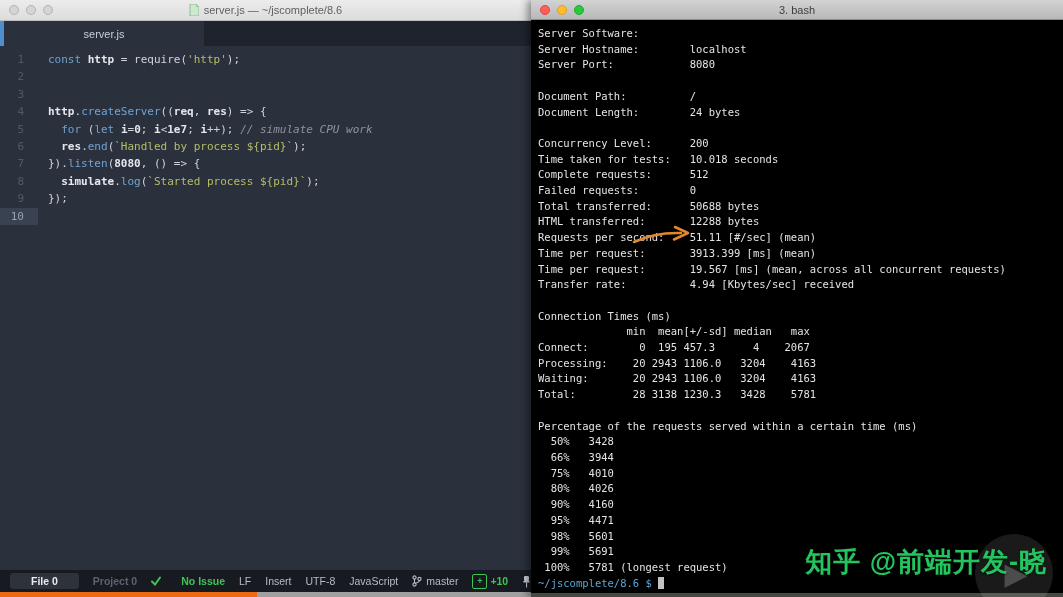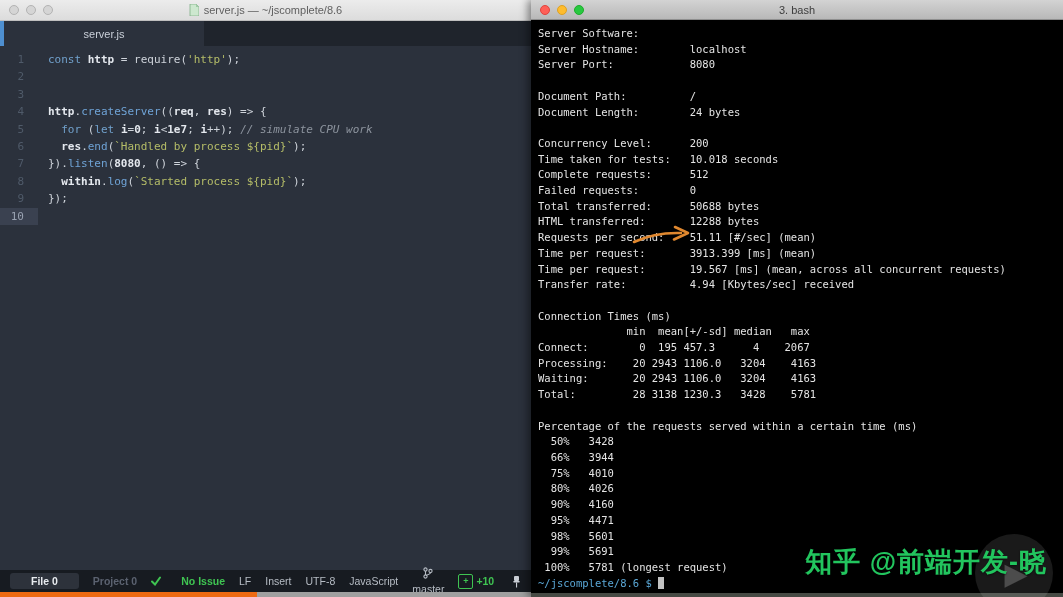--- a/index.html
+++ b/index.html
@@ -41,21 +41,21 @@
   .tok-id{color:#e4e8ee;font-weight:bold;}
   .tok-num{color:#e4e8ee;font-weight:bold;}
   .tok-pl{color:#cfd4db;}
 
   .statusbar{position:absolute;left:0;right:0;bottom:5px;height:22px;background:#171b21;
              display:flex;align-items:center;gap:14px;padding:0 10px;font-size:10.5px;color:#b6bcc4;}
   .chip{background:#2d323b;padding:2px 21px;border-radius:3px;color:#e8ebef;font-weight:bold;}
   .dim{color:#5b6270;font-weight:bold;}
   .ok{color:#3fc452;display:flex;align-items:center;gap:20px;font-weight:bold;}
   .sb-item{white-space:nowrap;}
-  .branch{display:flex;align-items:center;gap:4px;flex-direction:column;}
+  .branch{display:flex;align-items:center;gap:4px;}
   .diff{color:#3fc452;display:flex;align-items:center;gap:3px;font-weight:bold;}
   .diff-box{width:13px;height:13px;border:1px solid #3fc452;border-radius:2px;display:flex;
             align-items:center;justify-content:center;font-size:9px;line-height:1;}
   .pin{margin-left:auto;display:flex;align-items:center;}
 
   .bottom-strip{position:absolute;left:0;bottom:0;height:5px;width:531px;display:flex;}
   .strip-orange{width:257px;height:100%;background:#ee6a12;}
   .strip-gray{flex:1;height:100%;background:#a0a0a0;}
 
   
@@ -129,21 +129,21 @@
       <div class="code-row">
         <span class="gutter">6</span>
         <span class="codetext"><span class="tok-pl">  </span><span class="tok-id">res</span><span class="tok-pl">.</span><span class="tok-fn">end</span><span class="tok-pl">(</span><span class="tok-str">`Handled by process ${pid}`</span><span class="tok-pl">);</span></span>
       </div>
       <div class="code-row">
         <span class="gutter">7</span>
         <span class="codetext"><span class="tok-pl">}).</span><span class="tok-fn">listen</span><span class="tok-pl">(</span><span class="tok-num">8080</span><span class="tok-pl">, () =&gt; {</span></span>
       </div>
       <div class="code-row">
         <span class="gutter">8</span>
-        <span class="codetext"><span class="tok-pl">  </span><span class="tok-id">within</span><span class="tok-pl">.</span><span class="tok-fn">log</span><span class="tok-pl">(</span><span class="tok-str">`Started process ${pid}`</span><span class="tok-pl">);</span></span>
+        <span class="codetext"><span class="tok-pl">  </span><span class="tok-id">simulate</span><span class="tok-pl">.</span><span class="tok-fn">log</span><span class="tok-pl">(</span><span class="tok-str">`Started process ${pid}`</span><span class="tok-pl">);</span></span>
       </div>
       <div class="code-row">
         <span class="gutter">9</span>
         <span class="codetext"><span class="tok-pl">});</span></span>
       </div>
       <div class="code-row active">
         <span class="gutter">10</span>
         <span class="codetext"></span>
       </div>
     </div>

